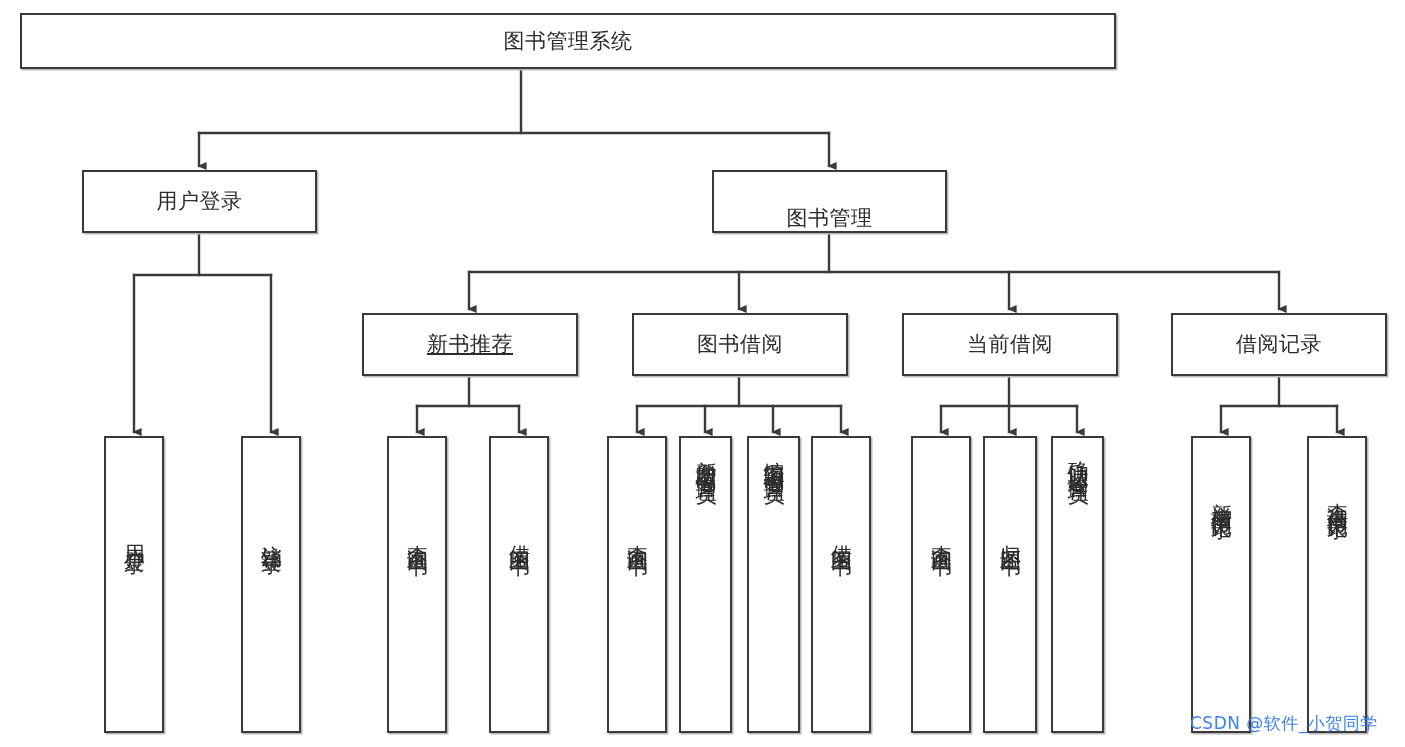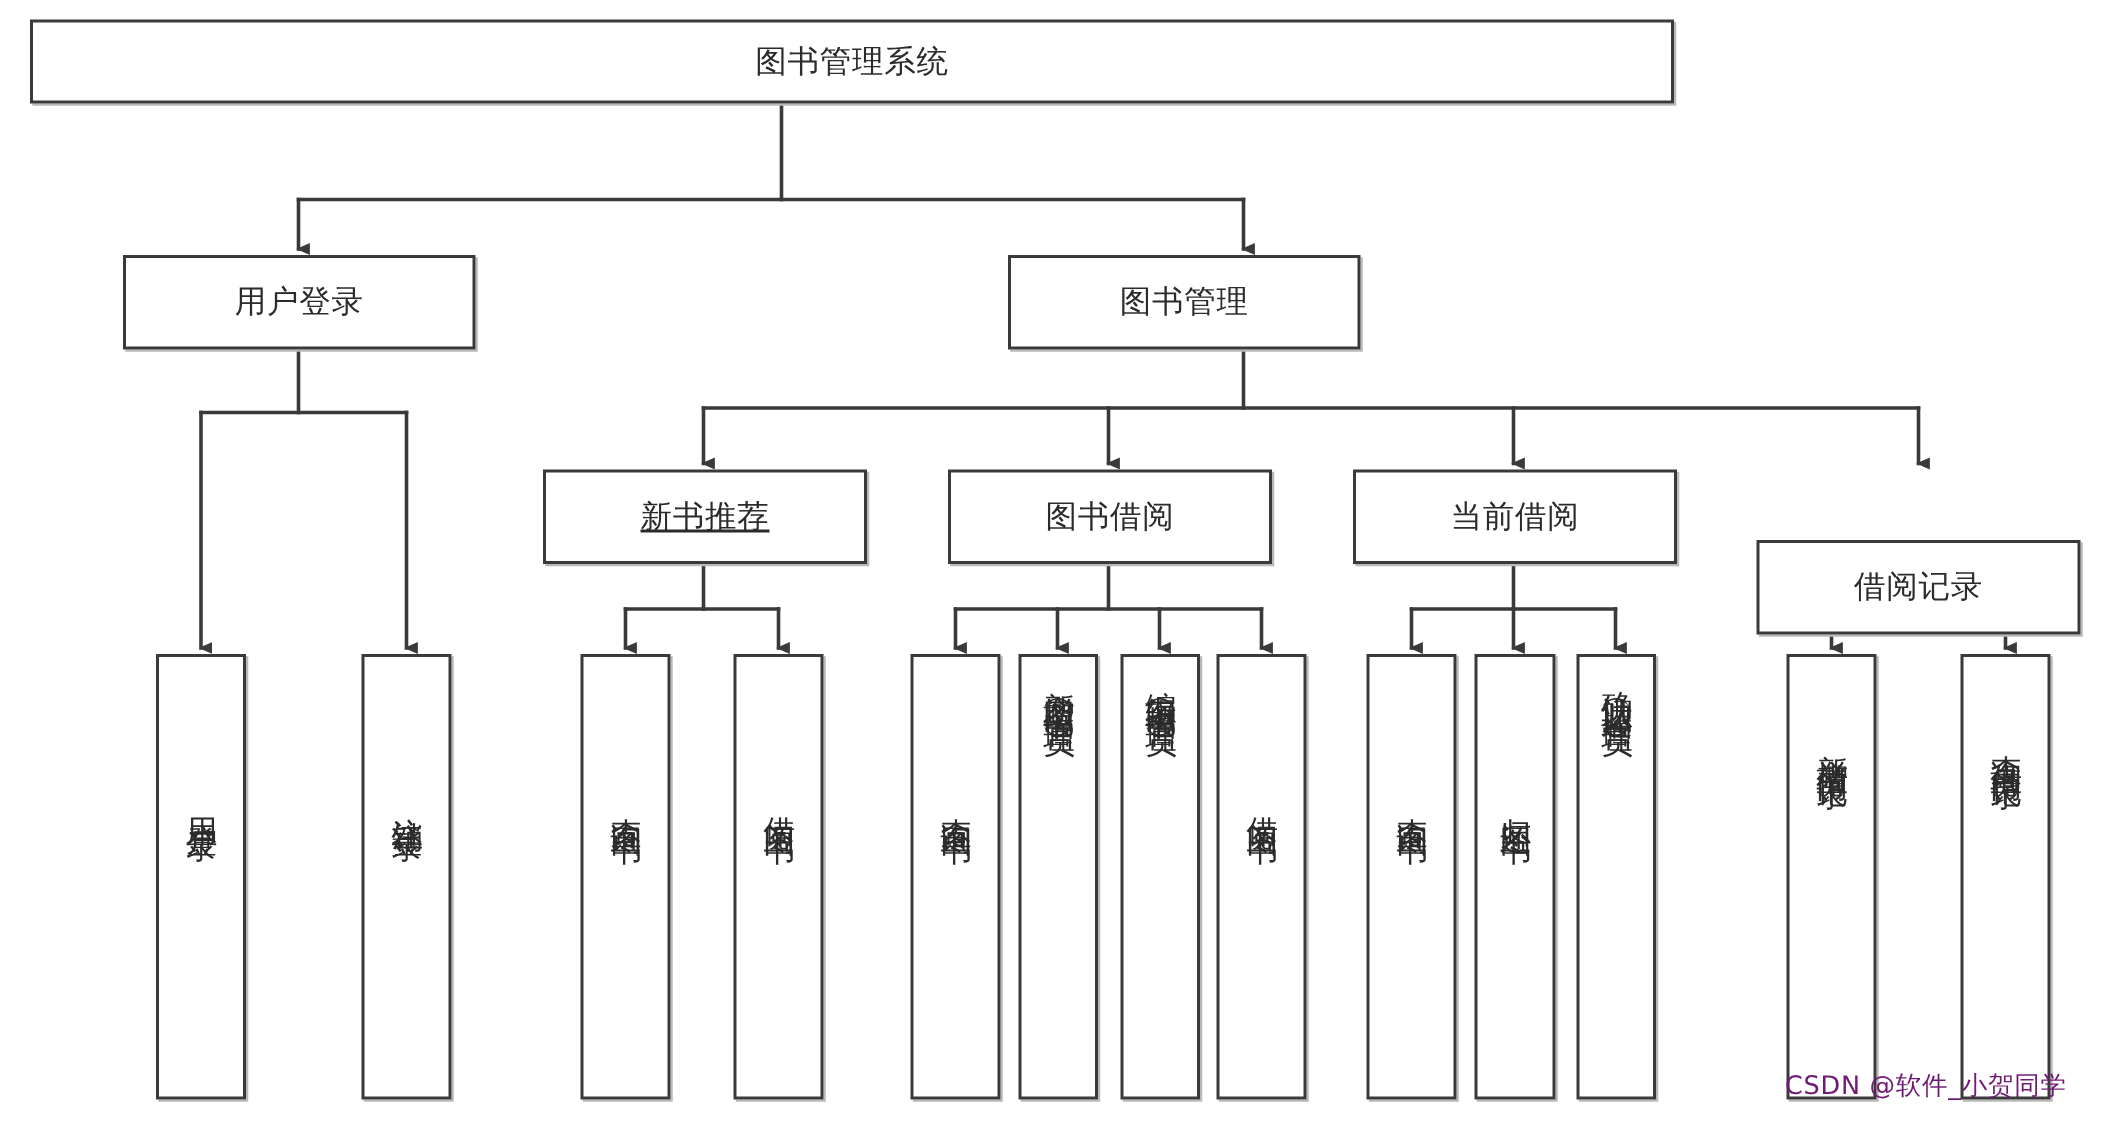--- a/index.html
+++ b/index.html
@@ -57,21 +57,21 @@
     font-size: 21px;
     letter-spacing: 3.5px;
     line-height: 1;
     margin: 0 auto;
   }
   .watermark {
     position: absolute;
     left: 1190px;
     top: 712px;
     font-size: 17px;
-    color: #701a75;
+    color: #3b82f6;
     letter-spacing: 0.5px;
     white-space: nowrap;
   }
 </style>
 </head>
 <body>
 
 <div id="canvas">
 
   <svg class="edges" viewBox="0 0 1405 747">
@@ -124,34 +124,34 @@
     </g>
   </svg>
 
   <div class="node horiz" style="left:20px; top:13px; width:1096px; height:56px;">
     <span class="label">图书管理系统</span>
   </div>
 
   <div class="node horiz" style="left:82px; top:170px; width:235px; height:63px;">
     <span class="label">用户登录</span>
   </div>
-  <div class="node horiz" style="left:672px; top:170px; width:235px; height:63px;">
+  <div class="node horiz" style="left:712px; top:170px; width:235px; height:63px;align-items:flex-end;">
     <span class="label">图书管理</span>
   </div>
 
   <div class="node horiz" style="left:362px; top:313px; width:216px; height:63px;text-decoration:underline;">
     <span class="label">新书推荐</span>
   </div>
   <div class="node horiz" style="left:902px; top:313px; width:216px; height:63px;">
     <span class="label">当前借阅</span>
   </div>
   <div class="node horiz" style="left:632px; top:313px; width:216px; height:63px;">
     <span class="label">图书借阅</span>
   </div>
-  <div class="node horiz" style="left:1171px; top:313px; width:216px; height:63px;margin-top:47px;">
+  <div class="node horiz" style="left:1171px; top:313px; width:216px; height:63px;">
     <span class="label">借阅记录</span>
   </div>
 
   <div class="node vert" style="left:104px; top:436px; width:60px; height:297px; padding-top:90px;">
     <span class="label">用户登录</span>
   </div>
   <div class="node vert" style="left:241px; top:436px; width:60px; height:297px; padding-top:90px;">
     <span class="label">注销登录</span>
   </div>
 

